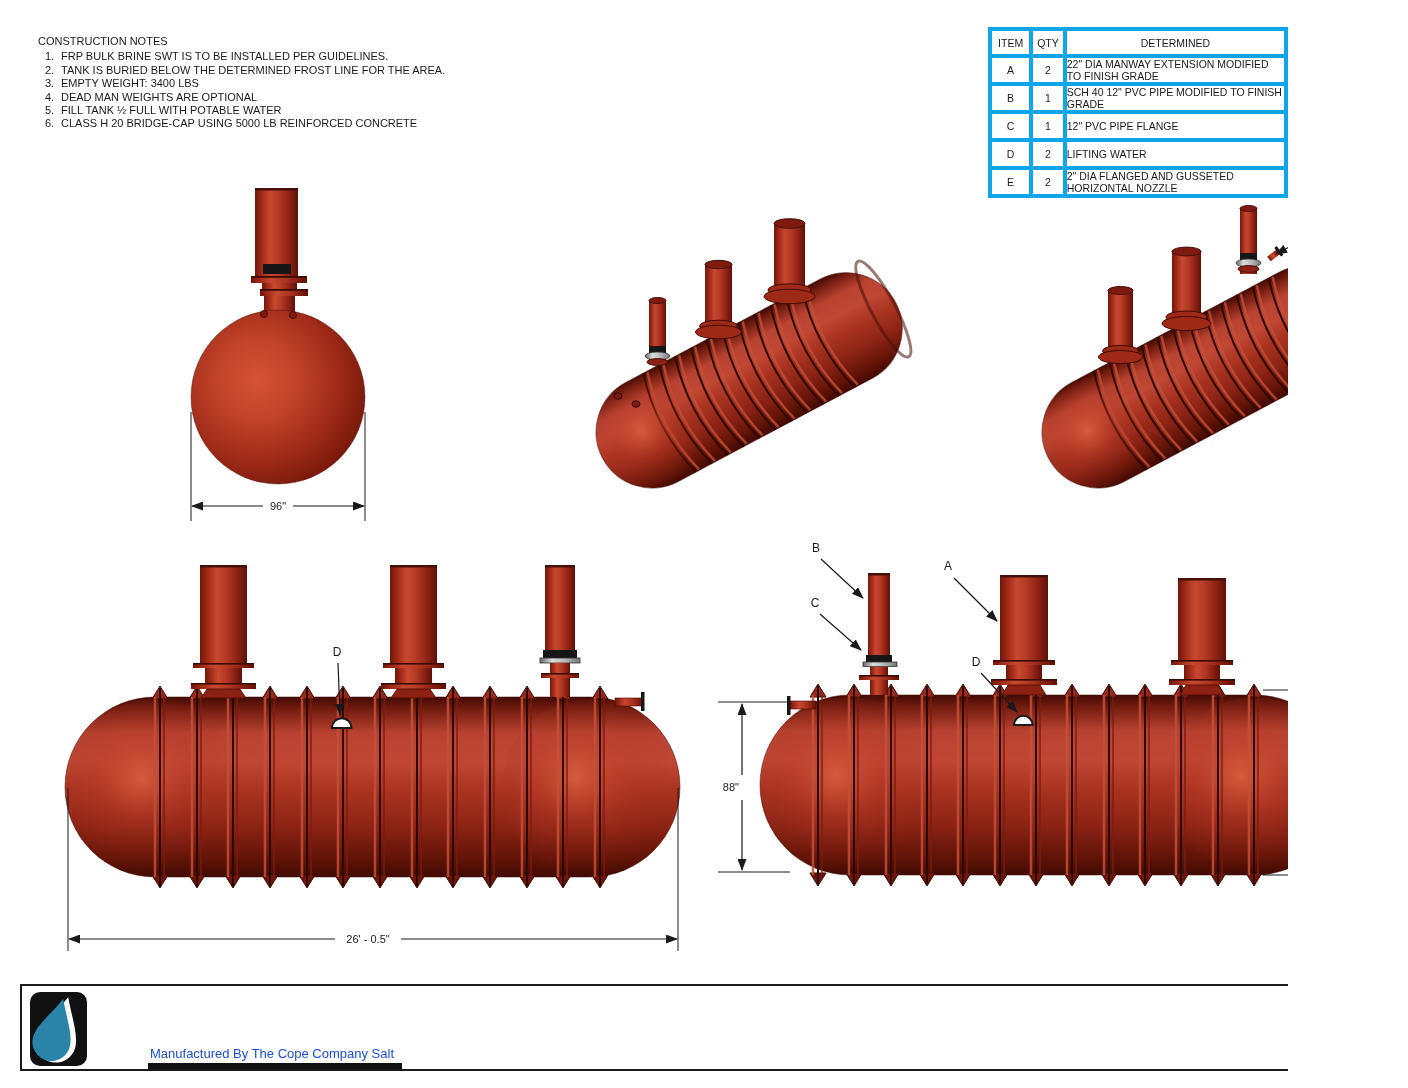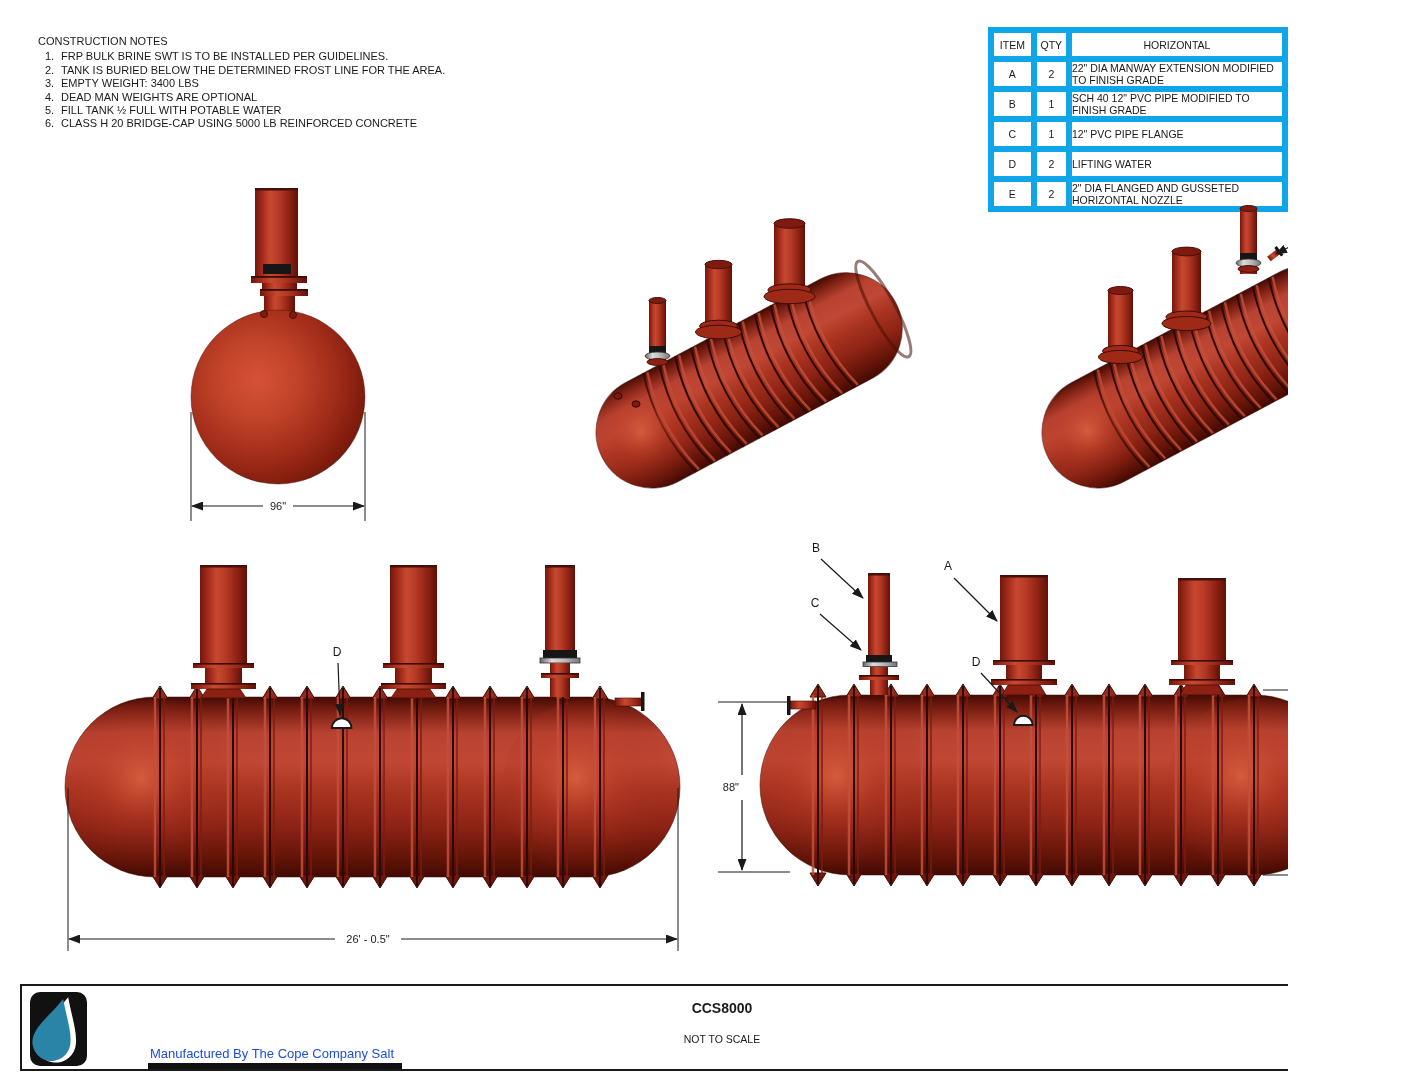--- a/index.html
+++ b/index.html
@@ -5,21 +5,21 @@
   html,body{margin:0;padding:0;background:#fff;}
   #page{position:relative;width:1288px;height:1088px;background:#ffffff;overflow:hidden;
         font-family:"Liberation Sans",sans-serif;color:#1a1a1a;}
   
   #notes{position:absolute;left:38px;top:35px;font-size:11px;line-height:13.4px;}
   #notes .title{margin-bottom:2px;}
   #notes .row{display:flex;}
   #notes .num{width:23px;padding-left:7px;box-sizing:border-box;}
   
   #parts{position:absolute;left:988px;top:27px;border-collapse:collapse;font-size:10.5px;}
-  #parts td,#parts th{border:6px solid #0ea5e9;font-weight:normal;padding:0 0;}
+  #parts td,#parts th{border:4px solid #0ea5e9;font-weight:normal;padding:0 0;}
   #parts .c{text-align:center;}
   #parts th{height:23px;}
   #parts td{height:24px;}
   #parts .col-item{width:44px;}
   #parts .col-qty{width:34px;}
   #parts .col-desc{width:300px;text-align:left;}
   
   .dwg{position:absolute;}
   svg text{font-family:"Liberation Sans",sans-serif;fill:#1a1a1a;}
   .dimtxt{font-size:11px;}
@@ -127,21 +127,21 @@
         <span class="num">6.</span>
         <span>CLASS H 20 BRIDGE-CAP USING 5000 LB REINFORCED CONCRETE</span>
       </div>
   </div>
 
   <table id="parts">
     <tbody>
         <tr>
       <th class="c col-item">ITEM</th>
       <th class="c col-qty">QTY</th>
-      <th class="c col-desc" style="text-align:center">HORIZONTAL</th>
+      <th class="c col-desc" style="text-align:center">DETERMINED</th>
     </tr>
     <tr>
       <td class="c">A</td>
       <td class="c">2</td>
       <td class="col-desc">22" DIA MANWAY EXTENSION MODIFIED TO FINISH GRADE</td>
     </tr>
     <tr>
       <td class="c">B</td>
       <td class="c">1</td>
       <td class="col-desc">SCH 40 12" PVC PIPE MODIFIED TO FINISH GRADE</td>
@@ -434,18 +434,14 @@
   </svg>
 
   <div id="footer-box"></div>
   <svg id="logo-icon" width="57" height="74" viewBox="0 0 57 74">
     <rect x="0" y="0" width="57" height="74" rx="10" fill="#111"></rect>
     <path d="M30,4 C22,22 9,38 9,51 A20,20 0 0 0 49,51 C49,38 38,22 30,4 Z" fill="#ffffff" transform="rotate(14 29 38)"></path>
     <path d="M30,4 C22,22 9,38 9,51 A20,20 0 0 0 49,51 C49,38 38,22 30,4 Z" fill="#2a84a8" transform="rotate(14 29 38) translate(-3,3) scale(0.95)"></path>
   </svg>
   <div id="logo-tagline">Manufactured By The Cope Company Salt</div>
   <div id="logo-bar"></div>
-  <div id="model-block">
-    <div class="model">CCS8000</div>
-    <div class="scale">NOT TO SCALE</div>
-  </div>
 
 </div>
 
 </body></html>

